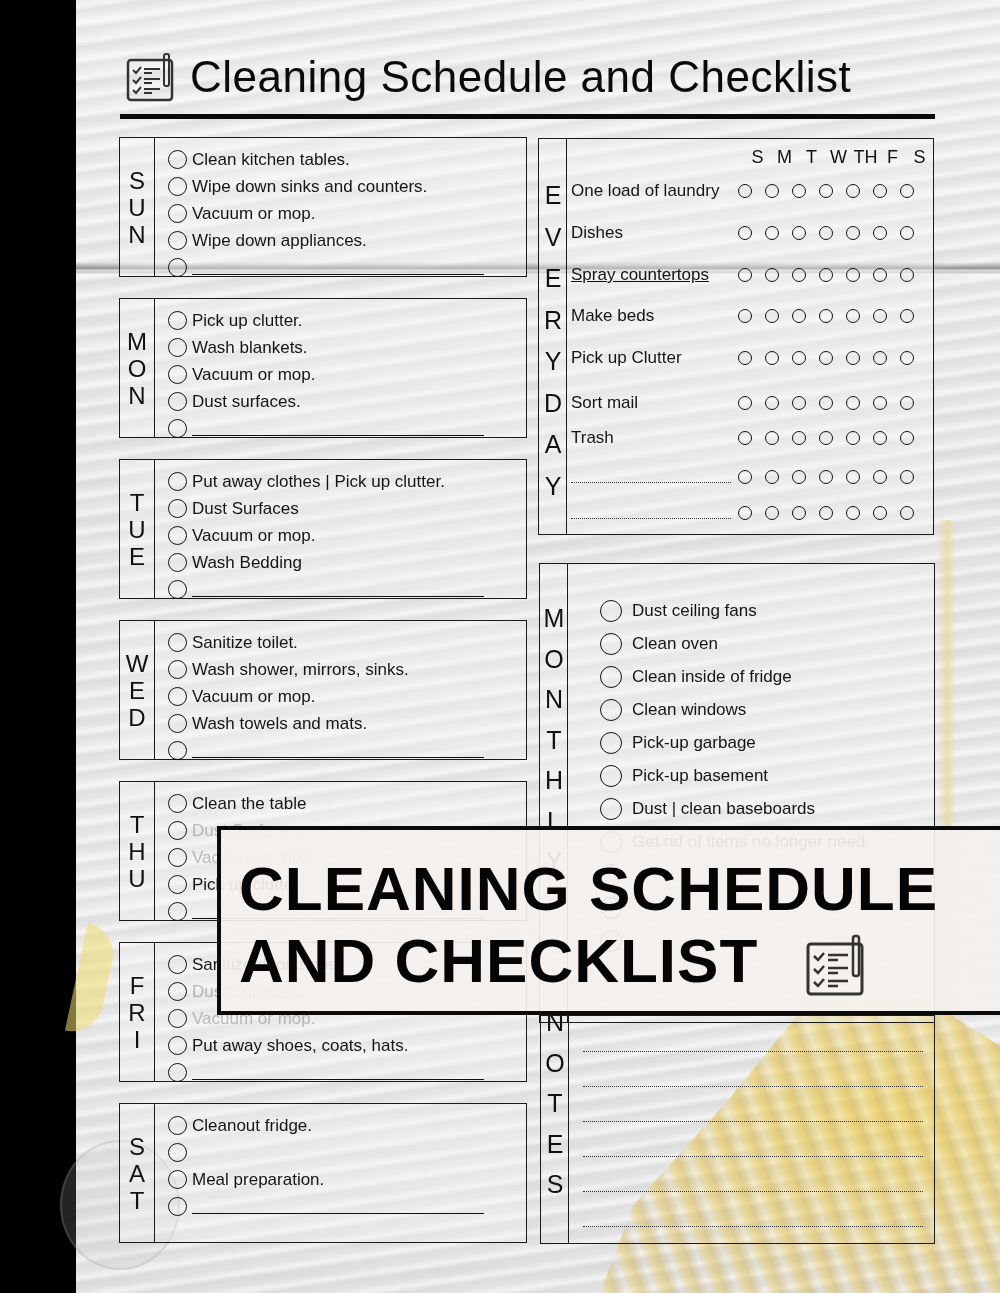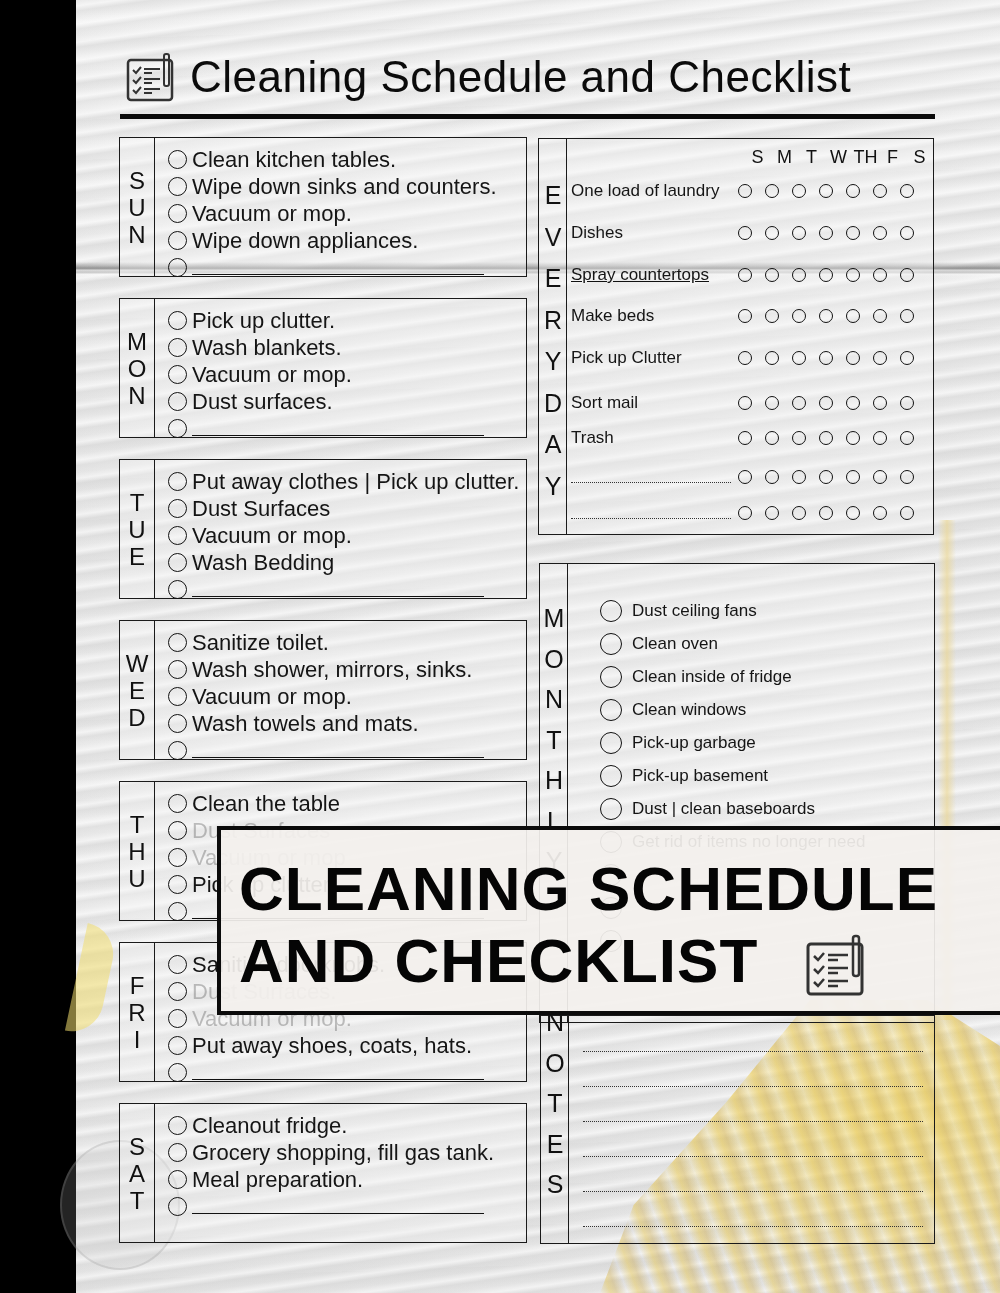--- a/index.html
+++ b/index.html
@@ -40,21 +40,21 @@
   .header-icon { position: absolute; left: 6px; top: 8px; width: 50px; height: 50px; }
   .header-title { position: absolute; left: 70px; top: 8px; font-size: 44px; font-weight: 400; letter-spacing: 0.5px; white-space: nowrap; color: #0b0b0b; }
   .header-rule { position: absolute; left: 0; top: 70px; width: 815px; height: 5px; background: #0a0a0a; }
 
   
   .day-box { position: absolute; left: 119px; width: 408px; height: 140px; border: 1.5px solid #1a1a1a; background: rgba(245,245,245,0.35); }
   .day-label { position: absolute; left: 0; top: 0; width: 35px; height: 100%; border-right: 1.5px solid #1a1a1a;
                display: flex; flex-direction: column; align-items: center; justify-content: center; }
   .day-label span { display: block; font-size: 24px; line-height: 27px; color: #111; }
   .day-items { position: absolute; left: 48px; top: 8px; right: 6px; }
-  .day-item { display: flex; align-items: center; height: 27px; font-size: 22px; color: #151515; white-space: nowrap; }
+  .day-item { display: flex; align-items: center; height: 27px; font-size: 17px; color: #151515; white-space: nowrap; }
   .circle { display: inline-block; width: 19px; height: 19px; border: 1.6px solid #111; border-radius: 50%; margin-right: 5px; flex: none; }
   .blank-line { display: inline-block; width: 292px; height: 1.5px; background: #111; margin-top: 14px; }
   .ghost { color: rgba(80,80,80,0.35); }
 
   
   .everyday { position: absolute; left: 538px; top: 138px; width: 396px; height: 397px; border: 1.5px solid #1a1a1a; background: rgba(245,245,245,0.35); }
   .vert-label { position: absolute; left: 0; top: 0; width: 28px; height: 100%; border-right: 1.5px solid #1a1a1a; }
   .vert-label span { position: absolute; left: 0; width: 28px; text-align: center; font-size: 25px; color: #111; }
   .ed-header { position: absolute; top: 8px; left: 205px; display: flex; font-size: 18px; color: #111; }
   .ed-header span { display: inline-block; width: 27px; text-align: center; }
@@ -286,21 +286,20 @@
         <span>A</span>
         <span>T</span>
       </div>
       <div class="day-items">
         <div class="day-item">
       <span class="circle"></span>
           <span class="">Cleanout fridge.</span>
         </div>
         <div class="day-item">
       <span class="circle"></span>
-          <span class="">Grocery shopping, fill gas tank.</span>
         </div>
         <div class="day-item">
       <span class="circle"></span>
           <span class="">Meal preparation.</span>
         </div>
         <div class="day-item">
       <span class="circle"></span>
           <span class="blank-line"></span>
         </div>
       </div>

